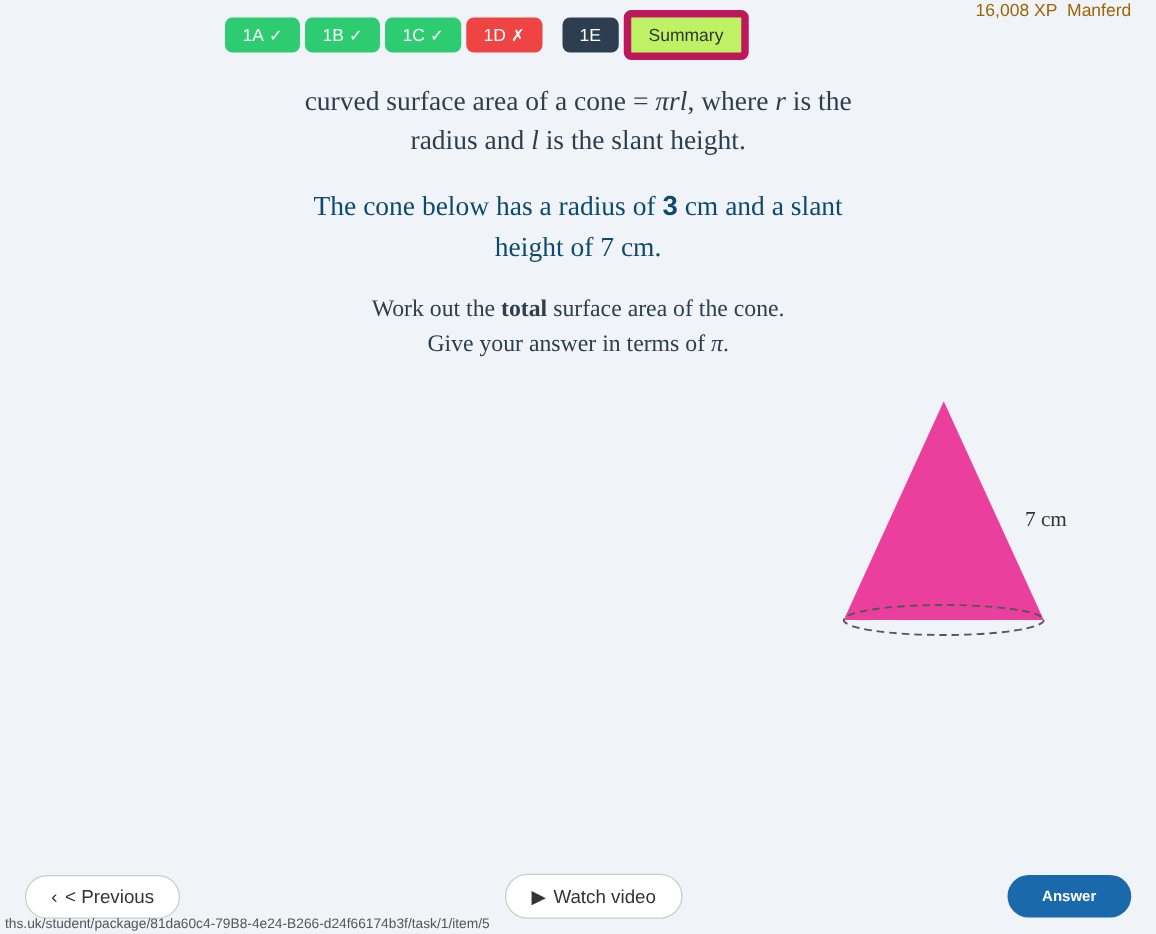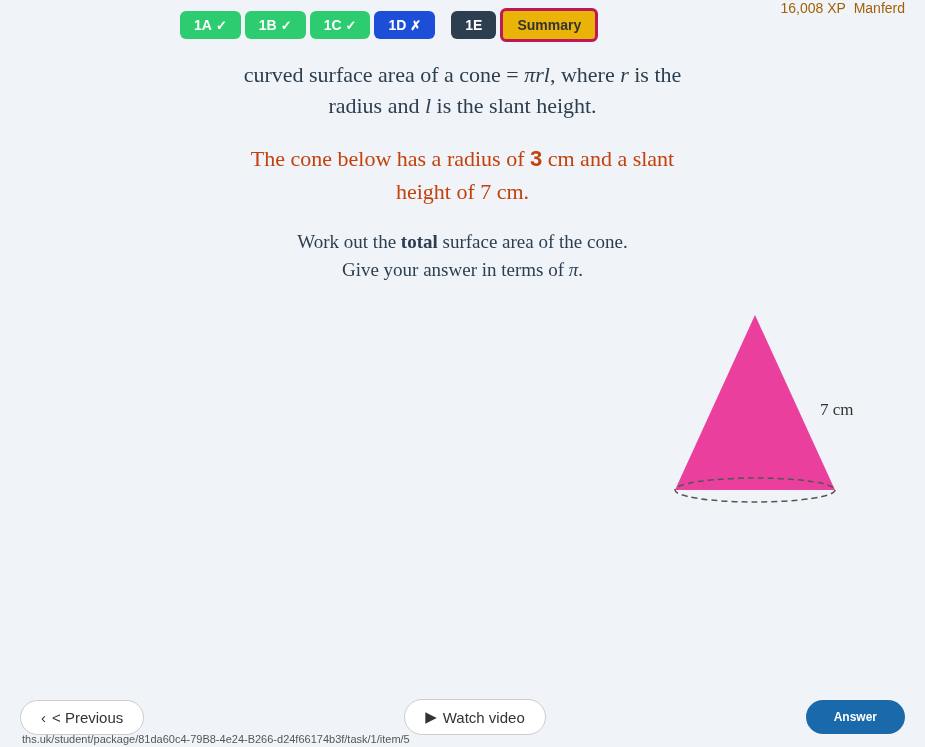--- a/index.html
+++ b/index.html
@@ -27,40 +27,40 @@
       gap: 4px;
     }
     .tab {
       display: flex;
       align-items: flex-end;
       gap: 4px;
       padding: 6px 14px;
       border-radius: 6px;
       font-size: 14px;
       font-family: Arial, sans-serif;
-      font-weight: 700;
+      font-weight: 400;
       cursor: pointer;
     }
     .tab-green {
       background: #2ecc71;
       color: white;
     }
     .tab-red {
-      background: #1d4ed8;
+      background: #ef4444;
       color: white;
     }
     .tab-active {
       background: #2c3e50;
       color: white;
       margin-left: 12px;
     }
     .tab-summary {
-      background: #eab308;
+      background: #bef264;
       color: #333;
-      border: 3px solid #be185d;
+      border: 6px solid #be185d;
     }
     .check-icon { font-size: 13px; }
     .x-icon { font-size: 13px; }
 
     .xp-info {
       font-family: Arial, sans-serif;
       font-size: 14px;
       color: #a16207;
       font-weight: 500;
       position: absolute;
@@ -76,21 +76,21 @@
 
     .formula-text {
       font-size: 22px;
       color: #2c3e50;
       line-height: 1.4;
       margin-bottom: 20px;
     }
 
     .problem-text {
       font-size: 22px;
-      color: #c2410c;
+      color: #0c4a6e;
       line-height: 1.5;
       margin-bottom: 20px;
     }
 
     .problem-text .bold-num {
       font-weight: 700;
       font-family: Arial, sans-serif;
     }
 
     .instruction-text {
@@ -171,21 +171,21 @@
       cursor: pointer;
     }
 
     .url-bar {
       position: absolute;
       bottom: 0;
       left: 0;
       font-size: 11px;
       color: #555;
       font-family: Arial, sans-serif;
-      padding: 2px 22px;
+      padding: 2px 4px;
     }
 
     .pi-symbol { font-style: italic; }
   </style>
 </head>
 <body>
 
 <div class="top-bar">
   <div class="nav-tabs">
     <div class="tab tab-green">

